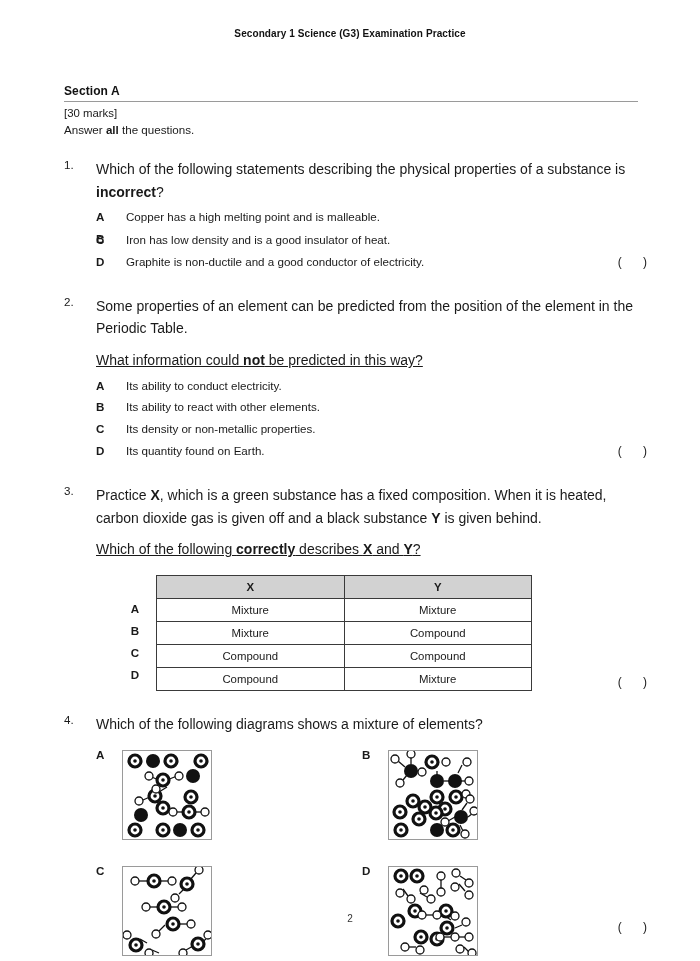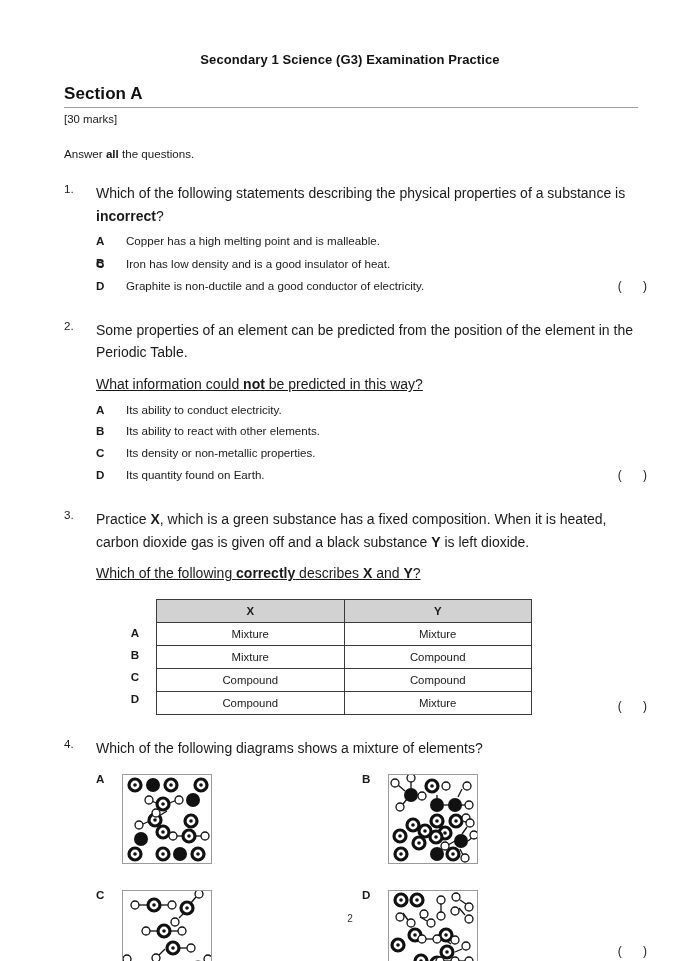--- a/index.html
+++ b/index.html
@@ -20,59 +20,59 @@
     width: 700px;
     height: 961px;
     box-sizing: border-box;
     padding: 0;
     overflow: hidden;
   }
 
   
   .run-head {
     position: absolute;
-    top: 52px;
+    top: 28px;
     left: 0;
     width: 700px;
     text-align: center;
-    font-size: 13px;
+    font-size: 10px;
     font-weight: bold;
     letter-spacing: .1px;
     color: #111;
   }
 
   
   .col {
     position: absolute;
     left: 64px;
     top: 84px;
     width: 574px;
   }
 
   .section-title {
-    font-size: 17px;
+    font-size: 12px;
     font-weight: bold;
     color: #111;
     padding-bottom: 2px;
     letter-spacing: .1px;
   }
   .rule {
     border-bottom: 1px solid #9a9a9a;
     margin-top: 1px;
     margin-bottom: 5px;
     width: 574px;
   }
   .marks {
     font-size: 11.4px;
     color: #1a1a1a;
     margin-bottom: 4px;
   }
   .answer-all {
     font-size: 11.6px;
-    margin-top: 22px;
+    margin-top: 4px;
   }
 
   
   .q {
     position: relative;
     margin-top: 22px;
     padding-left: 32px;
   }
   .qnum {
     position: absolute;
@@ -243,21 +243,21 @@
       <div class="options">
         <div class="opt"><span class="lbl">A</span><span>Its ability to conduct electricity.</span></div>
         <div class="opt"><span class="lbl">B</span><span>Its ability to react with other elements.</span></div>
         <div class="opt"><span class="lbl">C</span><span>Its density or non-metallic properties.</span></div>
         <div class="opt"><span class="lbl">D</span><span>Its quantity found on Earth.</span><span class="bracket">(    )</span></div>
       </div>
     </div>
 
     <div class="q">
       <div class="qnum">3.</div>
-      <div class="qtext"><span>Practice </span><b>X</b><span>, which is a green substance has a fixed composition. When it is heated, carbon dioxide gas is given off and a black substance </span><b>Y</b><span> is left dioxide.</span></div>
+      <div class="qtext"><span>Practice </span><b>X</b><span>, which is a green substance has a fixed composition. When it is heated, carbon dioxide gas is given off and a black substance </span><b>Y</b><span> is given behind.</span></div>
       <div class="qtext sub"><span>Which of the following </span><b>correctly</b><span> describes </span><b>X</b><span> and </span><b>Y</b><span>?</span></div>
 
       <div class="tbl-wrap">
         <div class="row-letter" style="top:27px;">A</div>
         <div class="row-letter" style="top:49px;">B</div>
         <div class="row-letter" style="top:71px;">C</div>
         <div class="row-letter" style="top:93px;">D</div>
 
         <table class="xy">
           <thead>

